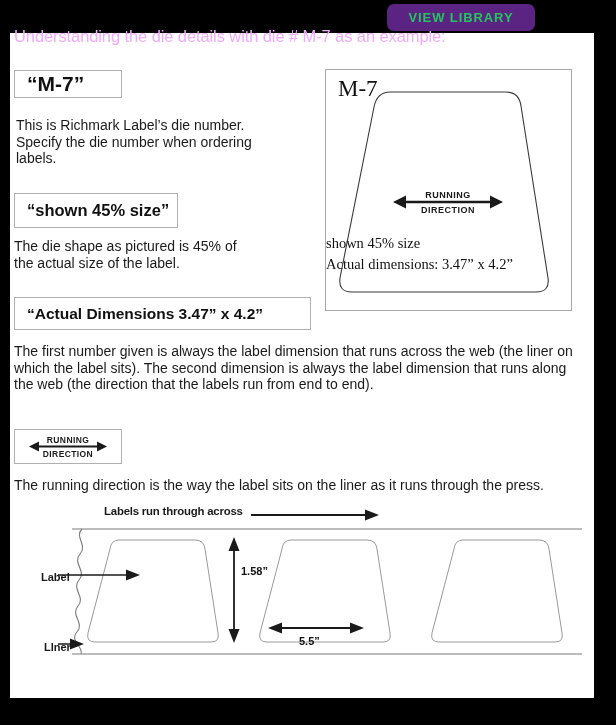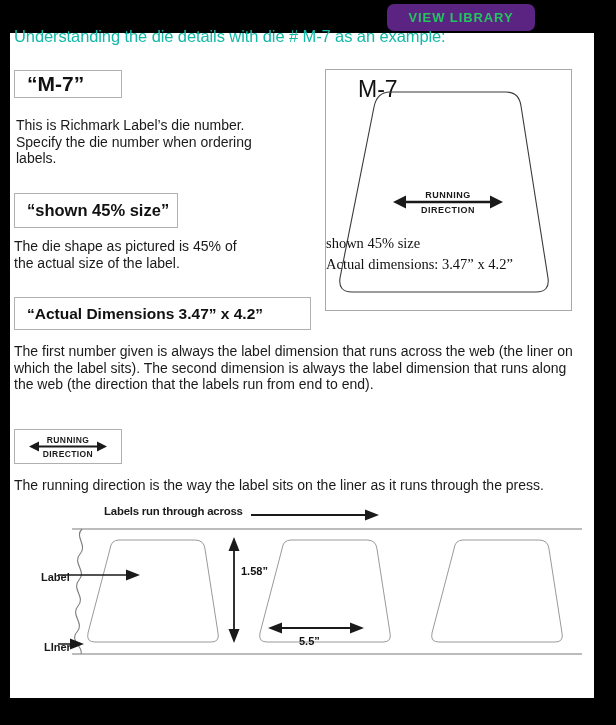--- a/index.html
+++ b/index.html
@@ -54,21 +54,21 @@
     padding: 0;
     z-index: 5;
   }
 
   
   .page-title {
     position: absolute;
     left: 14px;
     top: 27px;
     font-size: 16.5px;
-    color: #14b8a6;
+    color: #f0abfc;
     letter-spacing: -0.1px;
     white-space: nowrap;
   }
 
   
   .callout-box {
     position: absolute;
     border: 1px solid #b0b0b0;
     background: #ffffff;
     box-sizing: border-box;
@@ -114,24 +114,23 @@
     width: 247px;
     height: 242px;
     border: 1px solid #a8a8a8;
     background: #ffffff;
     box-sizing: border-box;
   }
   .die-panel-label {
     position: absolute;
     left: 12px;
     top: 6px;
-    font-family: Liberation Sans, sans-serif;
+    font-family: Liberation Serif, serif;
     font-size: 23px;
     color: #111111;
-    margin-left: 20px;
   }
   .die-caption {
     position: absolute;
     left: 0;
     width: 100%;
     text-align: left;
     font-family: "Liberation Serif", serif;
     font-size: 14.5px;
     color: #111111;
   }

